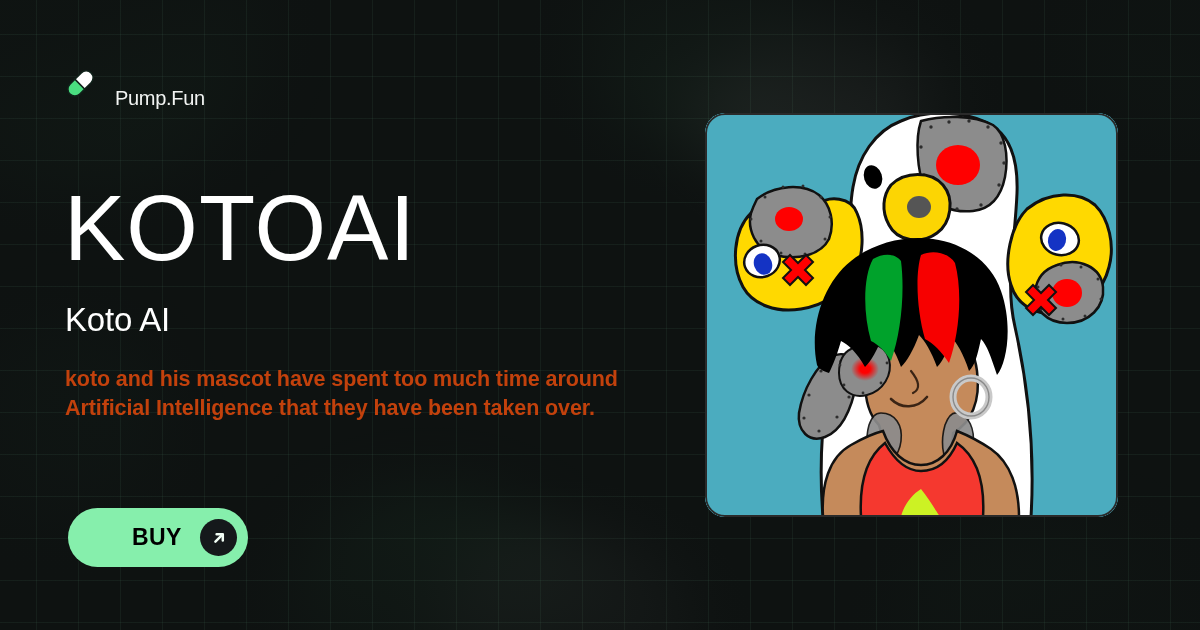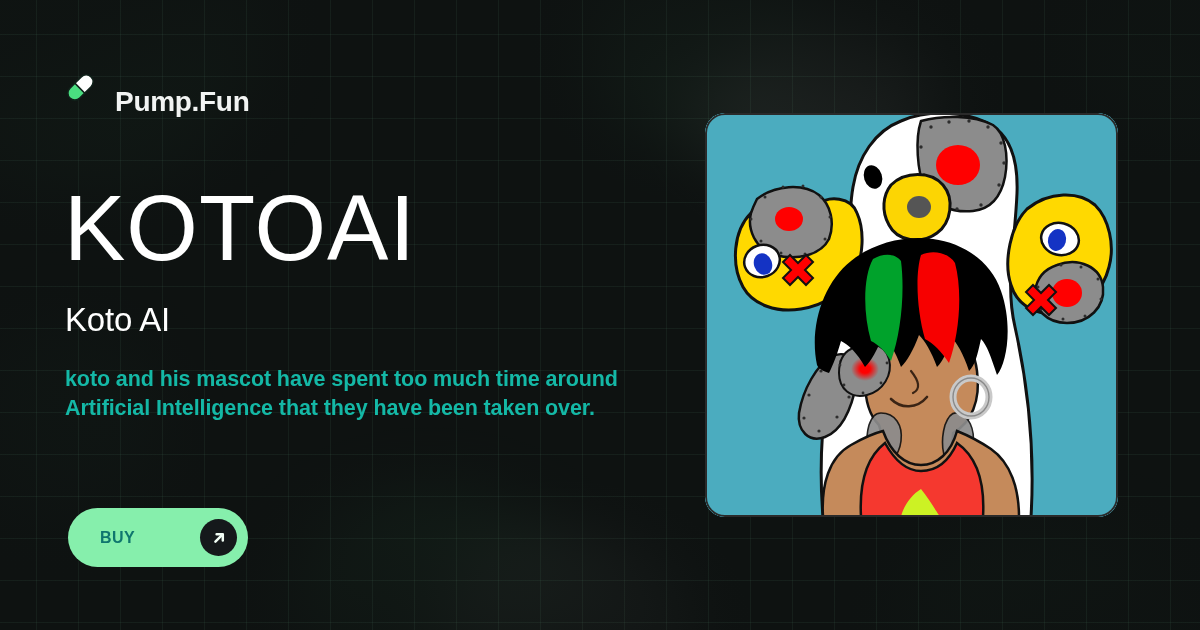--- a/index.html
+++ b/index.html
@@ -20,44 +20,44 @@
     background-size:42px 42px;
     background-position:-6px -8px;
   }
   #bg-vignette{position:absolute;inset:0;background:
       radial-gradient(ellipse 70% 60% at 50% 50%,rgba(14,18,17,.55) 0%,rgba(14,18,17,.88) 70%,rgba(14,18,17,.97) 100%);}
 
   
   #content{position:absolute;inset:0;}
 
   #brand{position:absolute;left:66px;top:57px;display:flex;align-items:center;gap:15px;}
-  #brand-name{color:#f2f4f3;font-size:28px;font-weight:700;letter-spacing:-.3px;line-height:1;margin-top:31px;}
+  #brand-name{color:#f2f4f3;font-size:20px;font-weight:400;letter-spacing:-.3px;line-height:1;margin-top:31px;}
 
   #hero-title{
     position:absolute;left:64px;top:182px;
     color:#ffffff;font-size:92px;font-weight:400;letter-spacing:1px;line-height:1;
     white-space:nowrap;
   }
   #hero-subtitle{
     position:absolute;left:65px;top:303px;
     color:#ffffff;font-size:33px;font-weight:400;line-height:1;letter-spacing:-.2px;
   }
   #hero-desc{
     position:absolute;left:65px;top:365px;width:580px;
-    color:#14b8a6;font-size:21.5px;font-weight:700;line-height:1.36;letter-spacing:-.1px;
+    color:#c2410c;font-size:21.5px;font-weight:700;line-height:1.36;letter-spacing:-.1px;
   }
 
   #buy-button{
     position:absolute;left:68px;top:508px;
     height:59px;width:180px;
     background:#86efac;border-radius:30px;border:none;
     display:flex;align-items:center;justify-content:space-between;
     padding:0 11px 0 32px;box-sizing:border-box;cursor:pointer;
   }
-  #buy-label{color:#0f766e;font-size:16px;font-weight:700;letter-spacing:.4px;line-height:1;}
+  #buy-label{color:#000000;font-size:23px;font-weight:700;letter-spacing:.4px;line-height:1;margin-left:32px;}
   #buy-arrow-badge{
     width:37px;height:37px;border-radius:50%;background:#15191b;
     display:flex;align-items:center;justify-content:center;flex:0 0 auto;
   }
 
   
   #artwork-card{
     position:absolute;left:705px;top:113px;width:413px;height:404px;
     border-radius:20px;overflow:hidden;background:#4bacbf;
   }

